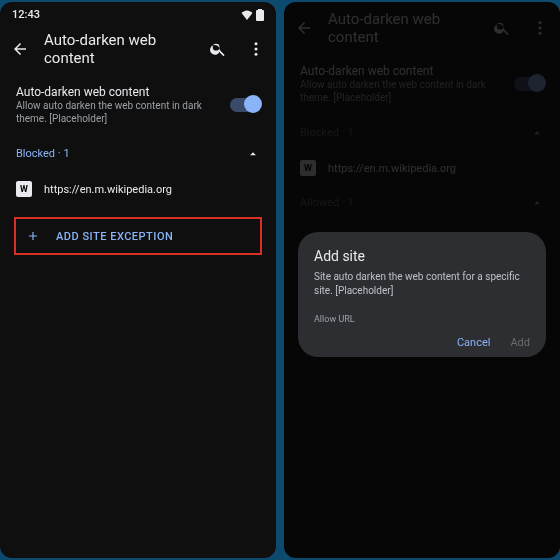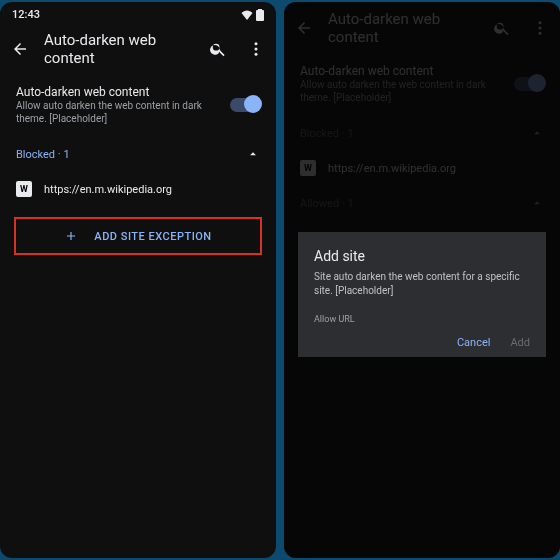--- a/index.html
+++ b/index.html
@@ -10,30 +10,30 @@
   .status-icons { display:flex; gap:3px; align-items:center; }
   .appbar { display:flex; align-items:center; padding:8px 6px; gap:10px; }
   .appbar .title { flex:1; font-size:15px; font-weight:400; }
   .iconbtn { width:28px; height:28px; display:flex; align-items:center; justify-content:center; border-radius:50%; }
   .section { padding:10px 16px; }
   .row { display:flex; align-items:center; gap:10px; }
   .setting-title { font-size:12px; color:#e8eaed; }
   .setting-sub { font-size:10px; color:#9aa0a6; line-height:1.3; }
   .toggle { width:30px; height:14px; background:#3a4a6b; border-radius:8px; position:relative; margin-left:auto; }
   .toggle::after { content:''; position:absolute; right:-2px; top:-3px; width:18px; height:18px; background:#8ab4f8; border-radius:50%; }
-  .cat { display:flex; align-items:center; padding:12px 16px; font-size:11px; color:#8ab4f8; }
+  .cat { display:flex; padding:12px 16px; font-size:11px; color:#8ab4f8; }
   .cat.dim { color:#5f6368; }
   .chev { margin-left:auto; }
   .siteitem { display:flex; align-items:center; gap:12px; padding:8px 16px; font-size:11px; }
   .favicon { width:16px; height:16px; background:#e8eaed; color:#000; font-size:9px; font-weight:700; display:flex; align-items:center; justify-content:center; border-radius:2px; }
-  .addbtn { display:flex; align-items:center; gap:16px; margin:12px 14px; padding:10px 10px; font-size:11px; font-weight:500; color:#8ab4f8; letter-spacing:0.5px;justify-content:center; }
+  .addbtn { display:flex; align-items:center; gap:16px; margin:12px 14px; padding:10px 10px; font-size:11px; font-weight:500; color:#8ab4f8; letter-spacing:0.5px; }
   .addbtn.hl { border:2px solid #d93025; }
   .dimmed { opacity:0.4; }
   .overlay { position:absolute; inset:0; background:rgba(0,0,0,0.55); }
-  .dialog { position:absolute; left:14px; right:14px; top:230px; background:#2d2e31; border-radius:0; padding:16px 16px 8px; }
+  .dialog { position:absolute; left:14px; right:14px; top:230px; background:#2d2e31; border-radius:20px; padding:16px 16px 8px; }
   .dtitle { font-size:14px; margin-bottom:6px; }
   .dsub { font-size:10px; color:#bdc1c6; line-height:1.4; margin-bottom:16px; }
   .dlabel { font-size:9px; color:#9aa0a6; margin-bottom:2px; }
   .dinput { font-size:12px; color:#e8eaed; border-bottom:1px solid #5f6368; padding-bottom:4px; margin-bottom:14px; }
   .dactions { display:flex; justify-content:flex-end; gap:20px; font-size:11px;margin-top:12px; }
   .dactions .primary { color:#8ab4f8; }
   .dactions .disabled { color:#6b6b6b; }
   svg { display:block; }
 </style>
 </head>

